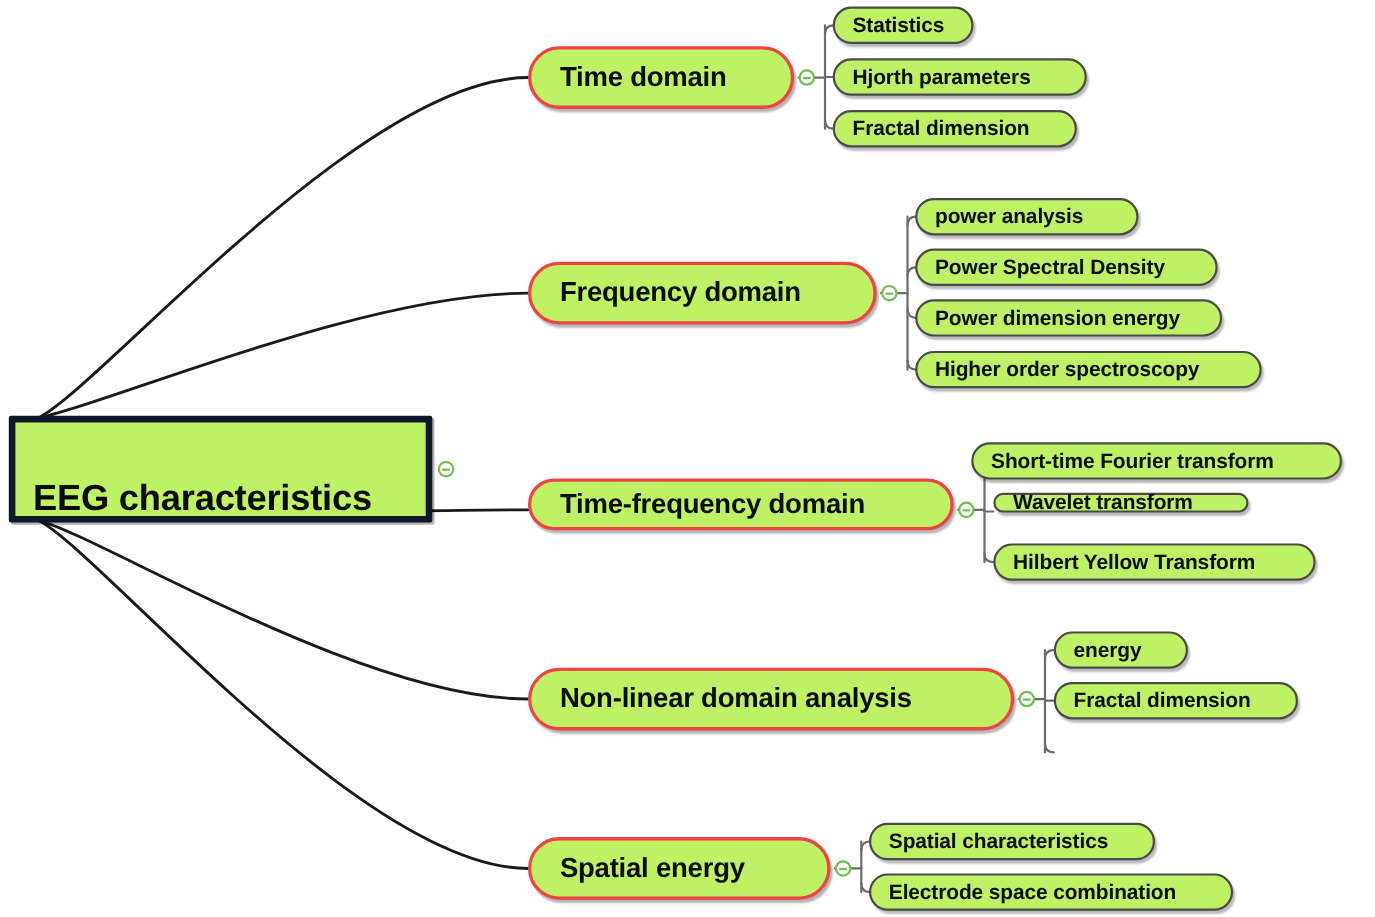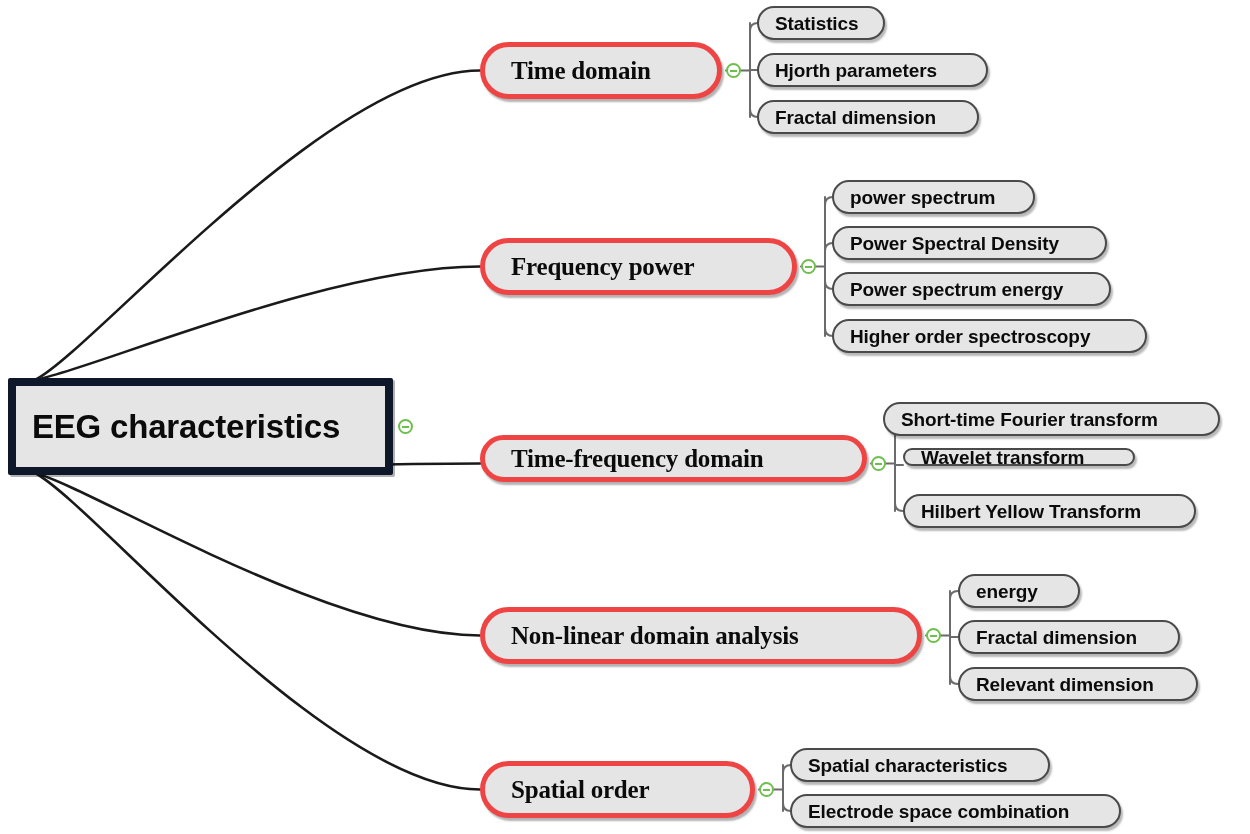--- a/index.html
+++ b/index.html
@@ -26,44 +26,44 @@
     height: 834px;
     pointer-events: none;
   }
 
   
   .node {
     position: absolute;
     box-sizing: border-box;
     display: flex;
     align-items: center;
-    background: #e5e5e5;
+    background: #bef264;
     color: #0b0b0b;
     white-space: nowrap;
     font-family: "Liberation Sans", sans-serif;
     font-weight: bold;
   }
 
   .node-root {
-    border: 8px solid #0f172a;
+    border: 6px solid #0f172a;
     border-radius: 2px;
     padding: 0 16px;
     font-size: 33px;
     letter-spacing: -0.2px;
     box-shadow: 2px 2px 0 rgba(0,0,0,0.30);
+    align-items: flex-end;
   }
 
   .node-branch {
-    border: 5px solid #ef4444;
+    border: 3px solid #ef4444;
     border-radius: 999px;
     padding: 15px 26px;
     font-size: 25px;
     letter-spacing: -0.2px;
     box-shadow: 2px 3px 2px rgba(0,0,0,0.30);
-    font-family: Liberation Serif, serif;
   }
 
   .node-leaf {
     border: 2px solid #4a4a4a;
     border-radius: 999px;
     padding: 0 16px;
     font-size: 19px;
     letter-spacing: -0.1px;
     box-shadow: 2px 3px 2px rgba(0,0,0,0.28);
   }
@@ -144,33 +144,33 @@
     <div class="node node-leaf" style="left: 757px; top: 6px; width: 128px; height: 34px;">
       <span class="node-label">Statistics</span>
     </div>
     <div class="node node-leaf" style="left: 757px; top: 53px; width: 231px; height: 34px;">
       <span class="node-label">Hjorth parameters</span>
     </div>
     <div class="node node-leaf" style="left: 757px; top: 100px; width: 222px; height: 34px;">
       <span class="node-label">Fractal dimension</span>
     </div>
     <div class="node node-branch" style="left: 480px; top: 238px; width: 317px; height: 57px;">
-      <span class="node-label">Frequency power</span>
+      <span class="node-label">Frequency domain</span>
     </div>
     <div class="toggle" style="left: 801px; top: 259px;">
       <span class="bar"></span>
     </div>
     <div class="node node-leaf" style="left: 832px; top: 180px; width: 203px; height: 34px;">
-      <span class="node-label">power spectrum</span>
+      <span class="node-label">power analysis</span>
     </div>
     <div class="node node-leaf" style="left: 832px; top: 226px; width: 275px; height: 34px;">
       <span class="node-label">Power Spectral Density</span>
     </div>
     <div class="node node-leaf" style="left: 832px; top: 272px; width: 279px; height: 34px;">
-      <span class="node-label">Power spectrum energy</span>
+      <span class="node-label">Power dimension energy</span>
     </div>
     <div class="node node-leaf" style="left: 832px; top: 319px; width: 315px; height: 34px;">
       <span class="node-label">Higher order spectroscopy</span>
     </div>
     <div class="node node-branch" style="left: 480px; top: 435px; width: 387px; height: 47px;">
       <span class="node-label">Time-frequency domain</span>
     </div>
     <div class="toggle" style="left: 871px; top: 456px;">
       <span class="bar"></span>
     </div>
@@ -188,25 +188,22 @@
     </div>
     <div class="toggle" style="left: 926px; top: 628px;">
       <span class="bar"></span>
     </div>
     <div class="node node-leaf" style="left: 958px; top: 574px; width: 122px; height: 34px;">
       <span class="node-label">energy</span>
     </div>
     <div class="node node-leaf" style="left: 958px; top: 620px; width: 222px; height: 34px;">
       <span class="node-label">Fractal dimension</span>
     </div>
-    <div class="node node-leaf" style="left: 958px; top: 667px; width: 240px; height: 34px;">
-      <span class="node-label">Relevant dimension</span>
-    </div>
     <div class="node node-branch" style="left: 480px; top: 761px; width: 275px; height: 57px;">
-      <span class="node-label">Spatial order</span>
+      <span class="node-label">Spatial energy</span>
     </div>
     <div class="toggle" style="left: 759px; top: 782px;">
       <span class="bar"></span>
     </div>
     <div class="node node-leaf" style="left: 790px; top: 794px; width: 331px; height: 34px;">
       <span class="node-label">Electrode space combination</span>
     </div>
     <div class="node node-leaf" style="left: 790px; top: 748px; width: 260px; height: 34px;">
       <span class="node-label">Spatial characteristics</span>
     </div>

